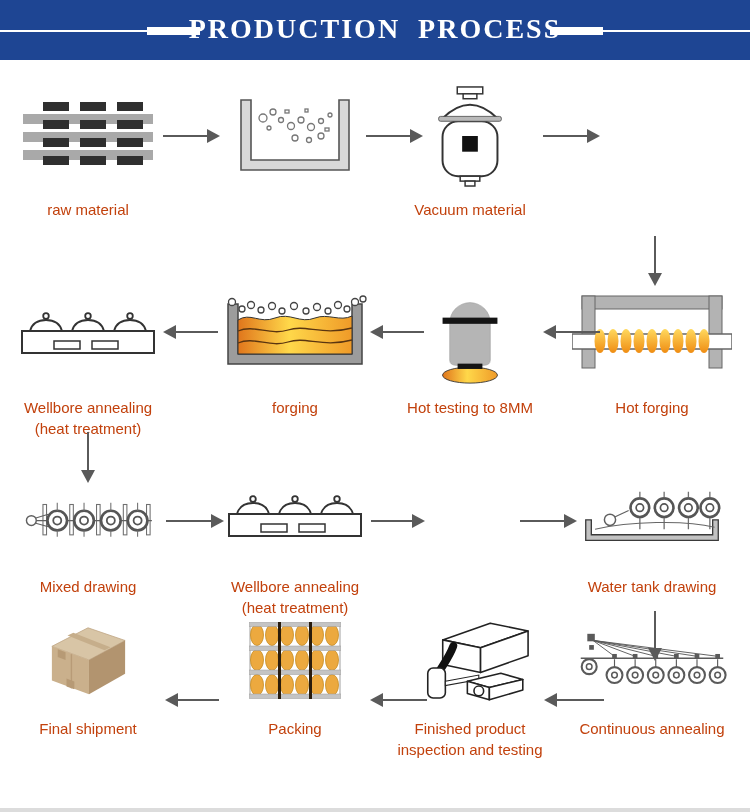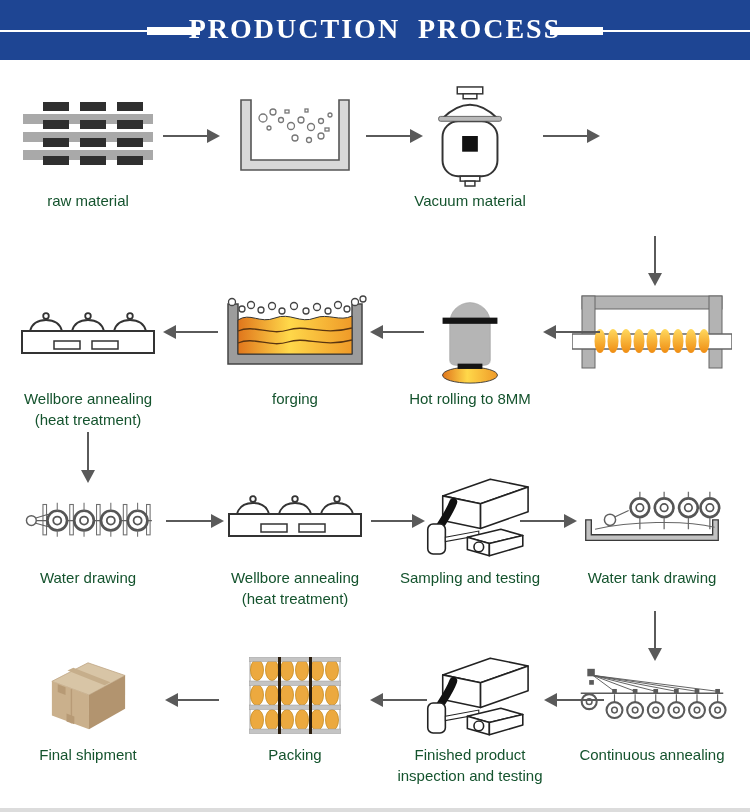--- a/index.html
+++ b/index.html
@@ -13,26 +13,26 @@
        letter-spacing:2px;word-spacing:9px;white-space:nowrap;}
   .deco{position:absolute;background:#ffffff;}
   .hline-left{top:30px;left:0;width:147px;height:2px;}
   .hbar-left{top:27px;left:147px;width:53px;height:8px;}
   .hbar-right{top:27px;left:550px;width:53px;height:8px;}
   .hline-right{top:30px;left:603px;width:147px;height:2px;}
 
   
   .cell{position:absolute;width:170px;display:flex;flex-direction:column;align-items:center;}
   .icon-box{display:flex;align-items:center;justify-content:center;width:100%;}
-  .step-label{margin-top:3px;font-size:15px;line-height:21px;color:#14532d;text-align:center;width:166px;}
+  .step-label{margin-top:12px;font-size:15px;line-height:21px;color:#c2410c;text-align:center;width:166px;}
   .c1{left:3px}.c2{left:210px}.c3{left:385px}.c4{left:567px}
   .r1{top:85px}.r1 .icon-box{height:102px}
   .r2{top:283px}.r2 .icon-box{height:102px}
   .r3{top:470px}.r3 .icon-box{height:94px}
-  .r4{top:651px}.r4 .icon-box{height:90px}
+  .r4{top:616px}.r4 .icon-box{height:90px}
 
   
   .arrow{position:absolute;background:#5a5a5a;}
   .h{height:2px}
   .h.right::after{content:"";position:absolute;right:-2px;top:50%;transform:translateY(-50%);
       width:0;height:0;border-top:7px solid transparent;border-bottom:7px solid transparent;
       border-left:13px solid #5a5a5a;}
   .h.left::before{content:"";position:absolute;left:-2px;top:50%;transform:translateY(-50%);
       width:0;height:0;border-top:7px solid transparent;border-bottom:7px solid transparent;
       border-right:13px solid #5a5a5a;}
@@ -147,39 +147,40 @@
           <ellipse cx="54" cy="53" rx="5.5" ry="12"></ellipse>
             <ellipse cx="67" cy="53" rx="5.5" ry="12"></ellipse>
           <ellipse cx="80" cy="53" rx="5.5" ry="12"></ellipse>
             <ellipse cx="93" cy="53" rx="5.5" ry="12"></ellipse>
           <ellipse cx="106" cy="53" rx="5.5" ry="12"></ellipse>
             <ellipse cx="119" cy="53" rx="5.5" ry="12"></ellipse>
           <ellipse cx="132" cy="53" rx="5.5" ry="12"></ellipse>
         </g>
       </svg>
     </div>
+    <div class="step-label">Hot forging</div>
   </div>
 
   <div class="cell r2 c3">
     <div class="icon-box">
       <svg width="110" height="100" viewBox="0 0 110 113">
         <defs>
           <linearGradient id="gP" x1="0" y1="0" x2="1" y2="0">
             <stop offset="0" stop-color="#e0761c"></stop>
               <stop offset="0.45" stop-color="#ffd84a"></stop>
               <stop offset="1" stop-color="#ef9a28"></stop>
           </linearGradient>
         </defs>
         <ellipse cx="55" cy="103" rx="31" ry="9" fill="url(#gP)" stroke="#333" stroke-width="1"></ellipse>
         <path d="M32,44 A23,23 0 0 1 78,44 L78,86 Q78,92 70,92 L40,92 Q32,92 32,86 Z" fill="#b5b5b5" stroke="#8f8f8f" stroke-width="0.5"></path>
         <rect x="24" y="38" width="62" height="7" fill="#141414"></rect>
         <rect x="41" y="90" width="28" height="6" fill="#141414"></rect>
       </svg>
     </div>
-    <div class="step-label">Hot rolling to 8MM</div>
+    <div class="step-label">Hot testing to 8MM</div>
   </div>
 
   <div class="cell r2 c2">
     <div class="icon-box">
       <svg width="150" height="88" viewBox="0 0 150 88">
         <defs>
           <linearGradient id="gL" x1="0" y1="0" x2="1" y2="0">
             <stop offset="0" stop-color="#e0761c"></stop>
               <stop offset="0.45" stop-color="#ffd84a"></stop>
               <stop offset="1" stop-color="#ef9a28"></stop>
@@ -253,21 +254,21 @@
           <circle cx="70" cy="32" r="11" stroke-width="3"></circle>
             <circle cx="70" cy="32" r="4.5" stroke-width="2"></circle>
           <circle cx="100" cy="32" r="11" stroke-width="3"></circle>
             <circle cx="100" cy="32" r="4.5" stroke-width="2"></circle>
           <circle cx="130" cy="32" r="11" stroke-width="3"></circle>
             <circle cx="130" cy="32" r="4.5" stroke-width="2"></circle>
         </g>
         <path d="M40,12 V21 M70,12 V21 M100,12 V21 M130,12 V21 M40,43 V50 M70,43 V50 M100,43 V50 M130,43 V50" stroke="#707070" stroke-width="1.2"></path>
       </svg>
     </div>
-    <div class="step-label">Water drawing</div>
+    <div class="step-label">Mixed drawing</div>
   </div>
 
   <div class="cell r3 c2">
     <div class="icon-box">
       <svg width="140" height="50" viewBox="0 0 140 50">
         <rect x="4" y="22" width="132" height="22" fill="#fff" stroke="#333" stroke-width="2"></rect>
         <g fill="#fff" stroke="#333" stroke-width="1.8">
           <path d="M12,22 Q15,11 28,11 Q41,11 44,22 Z"></path>
             <circle cx="28" cy="7" r="2.8"></circle>
           <path d="M54,22 Q57,11 70,11 Q83,11 86,22 Z"></path>
@@ -275,41 +276,20 @@
           <path d="M96,22 Q99,11 112,11 Q125,11 128,22 Z"></path>
             <circle cx="112" cy="7" r="2.8"></circle>
           <rect x="36" y="32" width="26" height="8" stroke-width="1.5"></rect>
           <rect x="74" y="32" width="26" height="8" stroke-width="1.5"></rect>
         </g>
       </svg>
     </div>
     <div class="step-label">Wellbore annealing (heat treatment)</div>
   </div>
 
-  <div class="cell r3 c3">
-    <div class="icon-box">
-      <svg width="132" height="88" viewBox="0 0 150 100">
-        <g fill="#fff" stroke="#222" stroke-width="1.8" stroke-linejoin="round">
-          <path d="M44,26 L98,7 L141,16 L87,35 Z"></path>
-          <path d="M44,26 L87,35 L87,63 L44,54 Z"></path>
-          <path d="M87,35 L141,16 L141,44 L87,63 Z"></path>
-        </g>
-        <path d="M56,33 C52,44 46,52 40,62" fill="none" stroke="#111" stroke-width="9" stroke-linecap="round"></path>
-        <rect x="27" y="58" width="20" height="34" rx="6" fill="#fff" stroke="#222" stroke-width="1.8"></rect>
-        <path d="M47,73 L85,66 L85,71 L47,78 Z" fill="#fff" stroke="#222" stroke-width="1.2"></path>
-        <g fill="#fff" stroke="#222" stroke-width="1.8" stroke-linejoin="round">
-          <path d="M72,73 L110,64 L135,71 L97,80 Z"></path>
-          <path d="M72,73 L97,80 L97,94 L72,87 Z"></path>
-          <path d="M97,80 L135,71 L135,83 L97,94 Z"></path>
-          <circle cx="85" cy="84" r="5.5"></circle>
-        </g>
-      </svg>
-    </div>
-    <div class="step-label">Sampling and testing</div>
-  </div>
 
   <div class="cell r3 c4">
     <div class="icon-box">
       <svg width="140" height="58" viewBox="0 0 150 62">
         <path d="M62,32 V44 M88,32 V44 M114,32 V44 M137,32 V44" stroke="#707070" stroke-width="1.4"></path>
         <path d="M4,34 L4,56 L146,56 L146,34 L140,34 L140,50 L10,50 L10,34 Z" fill="#c2c2c2" stroke="#3a3a3a" stroke-width="1.4"></path>
         <path d="M14,44 C50,36 110,34 142,42" fill="none" stroke="#666" stroke-width="1.1"></path>
         <circle cx="30" cy="34" r="6" fill="#fff" stroke="#606060" stroke-width="1.6"></circle>
         <path d="M35,31 L50,24" stroke="#606060" stroke-width="1.2"></path>
         <g fill="#fff" stroke="#555">

